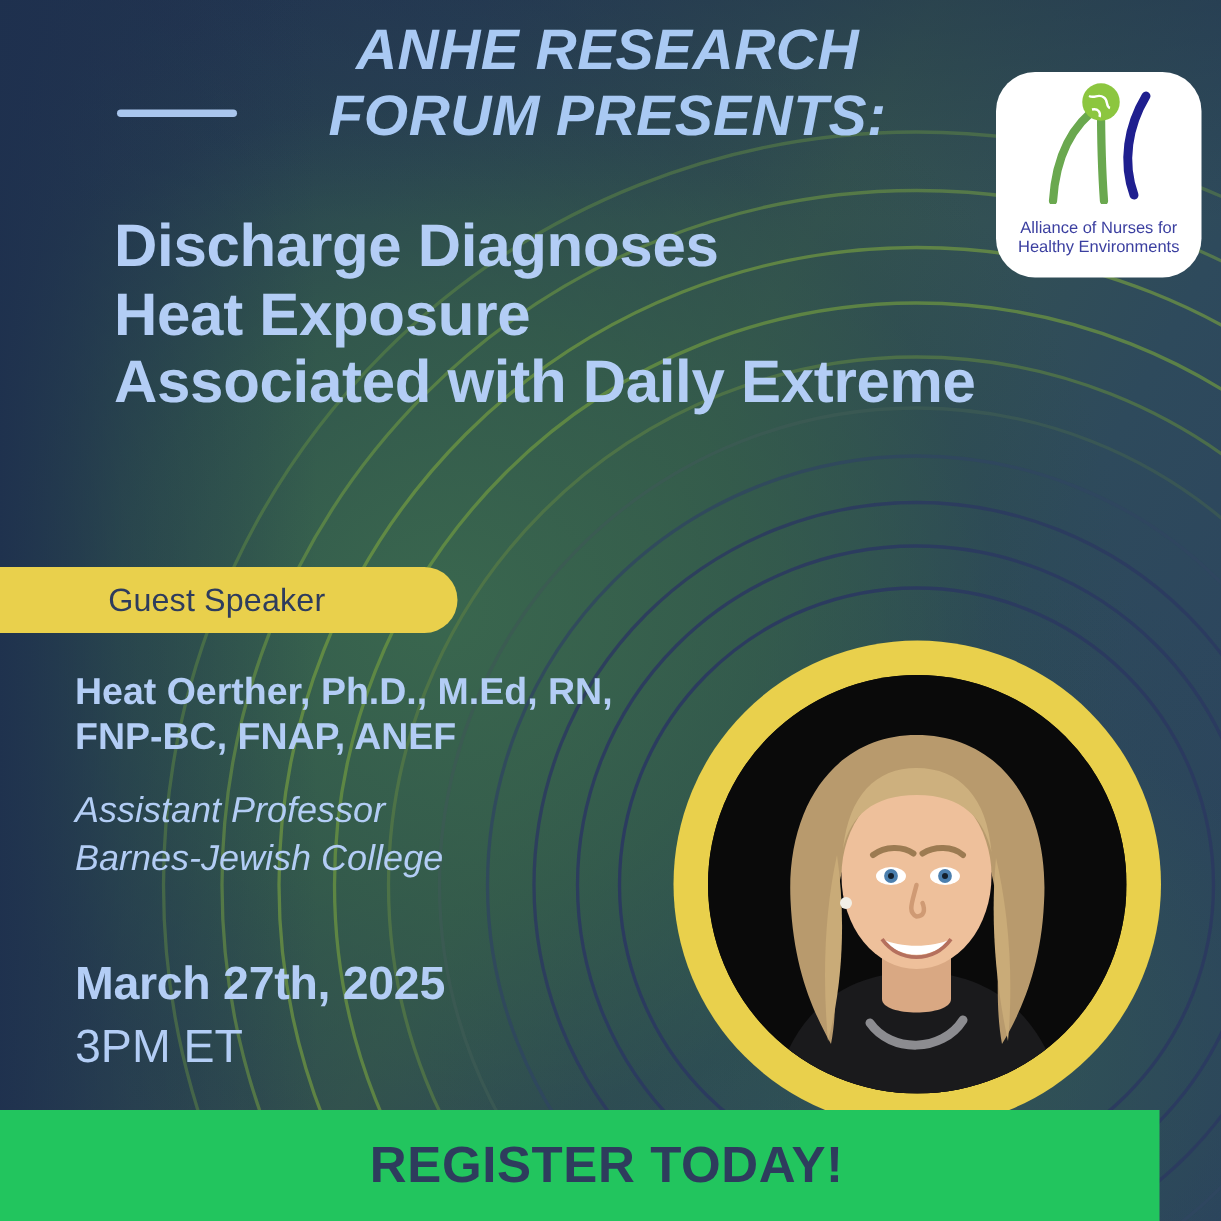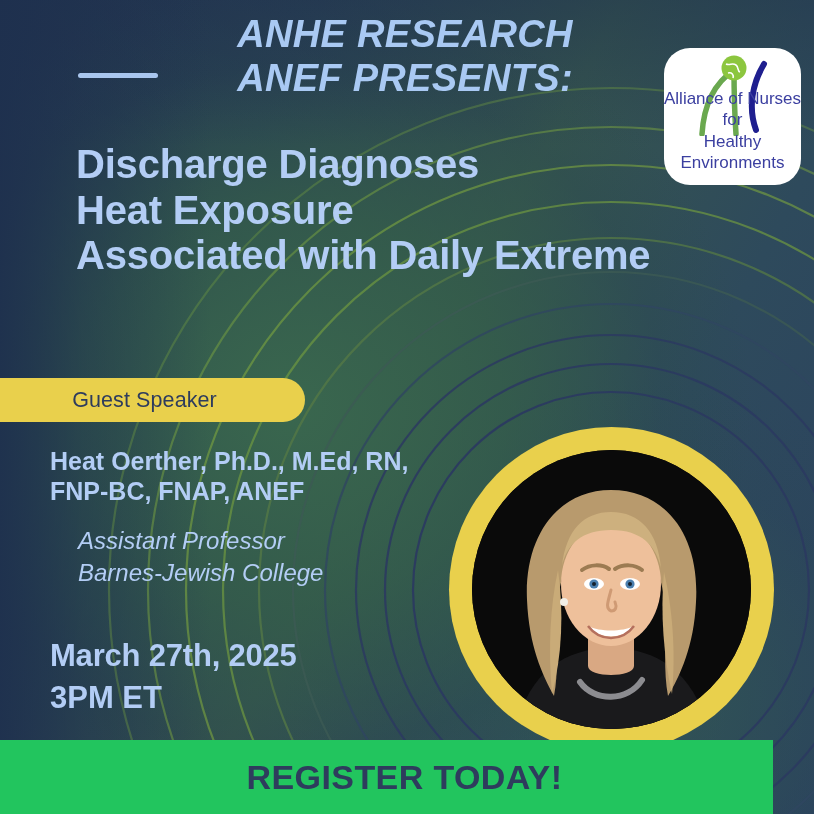--- a/index.html
+++ b/index.html
@@ -91,21 +91,21 @@
     left: 0; top: 6px;
     width: 137px;
     height: 82px;
   }
   .logo-text {
     position: absolute;
     left: 0;
     bottom: 12px;
     width: 137px;
     text-align: center;
-    font-size: 17px;
+    font-size: 11px;
     line-height: 1.25;
     color: #3b3fa0;
   }
   .logo-text span { display: block; }
 
   
   .title {
     position: absolute;
     left: 76px;
     top: 142px;
@@ -161,38 +161,38 @@
     position: absolute;
     left: 50px;
     top: 525px;
     width: 480px;
     font-style: italic;
     font-weight: 400;
     font-size: 24px;
     line-height: 1.33;
     color: #b3cdf5;
   }
-  .speaker-affil span { display: block; white-space: nowrap; margin-left: 28px; }
+  .speaker-affil span { display: block; white-space: nowrap; }
 
   
   .date-line {
     position: absolute;
     left: 50px;
     top: 638px;
     font-weight: 700;
     font-size: 31px;
     letter-spacing: -0.2px;
     color: #b3cdf5;
     white-space: nowrap;
   }
   .time-line {
     position: absolute;
     left: 50px;
     top: 680px;
-    font-weight: 700;
+    font-weight: 400;
     font-size: 31px;
     color: #b3cdf5;
     white-space: nowrap;
   }
 
   
   .portrait-wrap {
     position: absolute;
     left: 449px;
     top: 427px;
@@ -262,21 +262,21 @@
       <circle cx="611" cy="590" r="425" stroke="#7aa33f" opacity="0.62"></circle>
       <circle cx="611" cy="590" r="463" stroke="#7aa33f" opacity="0.5"></circle>
       <circle cx="611" cy="590" r="502" stroke="#6f9840" opacity="0.4"></circle>
     </g>
   </svg>
 
   <div class="header-row">
     <div class="header-dash"></div>
     <div class="kicker">
       <span>ANHE RESEARCH</span>
-      <span>ANEF PRESENTS:</span>
+      <span>FORUM PRESENTS:</span>
     </div>
   </div>
 
   <div class="logo-card">
     <svg class="logo-mark" viewBox="0 0 137 82">
       <path d="M38 80 C40 48, 52 28, 70 16" fill="none" stroke="#6aa84f" stroke-width="5.5" stroke-linecap="round"></path>
       <path d="M72 80 C70 52, 70 30, 70 14" fill="none" stroke="#6aa84f" stroke-width="5.5" stroke-linecap="round"></path>
       <path d="M100 10 C88 30, 84 54, 92 76" fill="none" stroke="#1f1f8f" stroke-width="6" stroke-linecap="round"></path>
       <circle cx="70" cy="14" r="12.5" fill="#8cc63f"></circle>
       <path d="M62 10 C66 12, 68 8, 72 11 C75 13, 73 17, 76 18" fill="none" stroke="#ffffff" stroke-width="1.6"></path>

